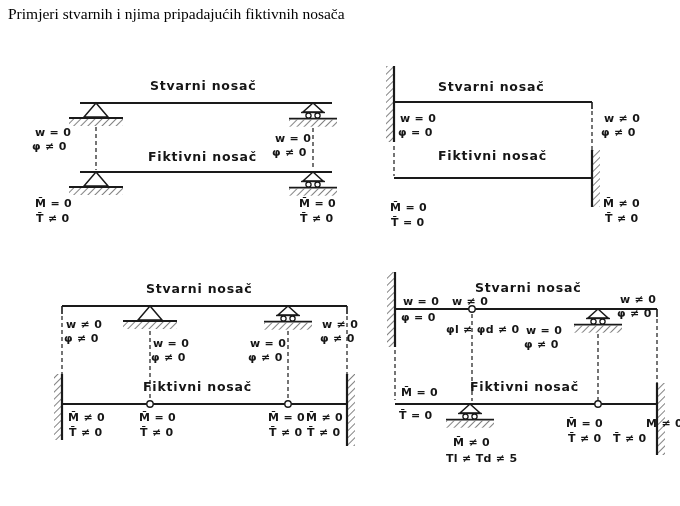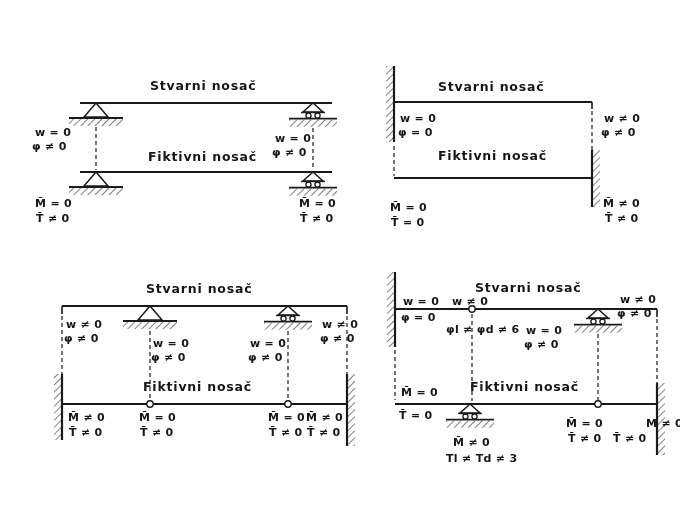--- a/index.html
+++ b/index.html
@@ -11,20 +11,21 @@
   .lbl{position:absolute;font:bold 11px "DejaVu Sans",sans-serif;color:#161616;
        white-space:nowrap;letter-spacing:.3px;line-height:13px;}
   .hdr{position:absolute;font:bold 12.5px "DejaVu Sans",sans-serif;color:#161616;
        white-space:nowrap;letter-spacing:.8px;}
 </style>
 </head>
 <body>
 
 <div id="page">
 
+  <div id="title">Primjeri stvarnih i njima pripadajućih fiktivnih nosača</div>
 
   <svg width="680" height="506" viewBox="0 0 680 506">
     <defs>
       <pattern id="h" width="5" height="5" patternUnits="userSpaceOnUse" patternTransform="rotate(45)">
         <line x1="0" y1="0" x2="0" y2="5" stroke="#1a1a1a" stroke-width="1.1"></line>
       </pattern>
       <g id="pin">
         <polygon points="0,0 -12,14 12,14" fill="#fff" stroke="#1a1a1a" stroke-width="1.5"></polygon>
         <line x1="-27" y1="15" x2="27" y2="15" stroke="#1a1a1a" stroke-width="1.8"></line>
         <rect x="-27" y="16" width="54" height="7" fill="url(#h)" stroke="none"></rect>
@@ -142,27 +143,27 @@
   <div class="lbl" style="left:268px;top:411px">M̄ = 0</div>
   <div class="lbl" style="left:269px;top:426px">T̄ ≠ 0</div>
   <div class="lbl" style="left:306px;top:411px">M̄ ≠ 0</div>
   <div class="lbl" style="left:307px;top:426px">T̄ ≠ 0</div>
 
   <div class="hdr" style="left:475px;top:280px">Stvarni nosač</div>
   <div class="hdr" style="left:470px;top:379px">Fiktivni nosač</div>
   <div class="lbl" style="left:403px;top:295px">w = 0</div>
   <div class="lbl" style="left:401px;top:311px">φ = 0</div>
   <div class="lbl" style="left:452px;top:295px">w ≠ 0</div>
-  <div class="lbl" style="left:446px;top:323px">φl ≠ φd ≠ 6</div>
+  <div class="lbl" style="left:446px;top:323px">φl ≠ φd ≠ 0</div>
   <div class="lbl" style="left:526px;top:324px">w = 0</div>
   <div class="lbl" style="left:524px;top:338px">φ ≠ 0</div>
   <div class="lbl" style="left:620px;top:293px">w ≠ 0</div>
   <div class="lbl" style="left:617px;top:307px">φ ≠ 0</div>
   <div class="lbl" style="left:401px;top:386px">M̄ = 0</div>
   <div class="lbl" style="left:399px;top:409px">T̄ = 0</div>
   <div class="lbl" style="left:453px;top:436px">M̄ ≠ 0</div>
-  <div class="lbl" style="left:446px;top:452px">Tl ≠ Td ≠ 3</div>
+  <div class="lbl" style="left:446px;top:452px">Tl ≠ Td ≠ 5</div>
   <div class="lbl" style="left:566px;top:417px">M̄ = 0</div>
   <div class="lbl" style="left:568px;top:432px">T̄ ≠ 0</div>
   <div class="lbl" style="left:646px;top:417px">M ≠ 0</div>
   <div class="lbl" style="left:613px;top:432px">T̄ ≠ 0</div>
 
 </div>
 
 </body></html>

